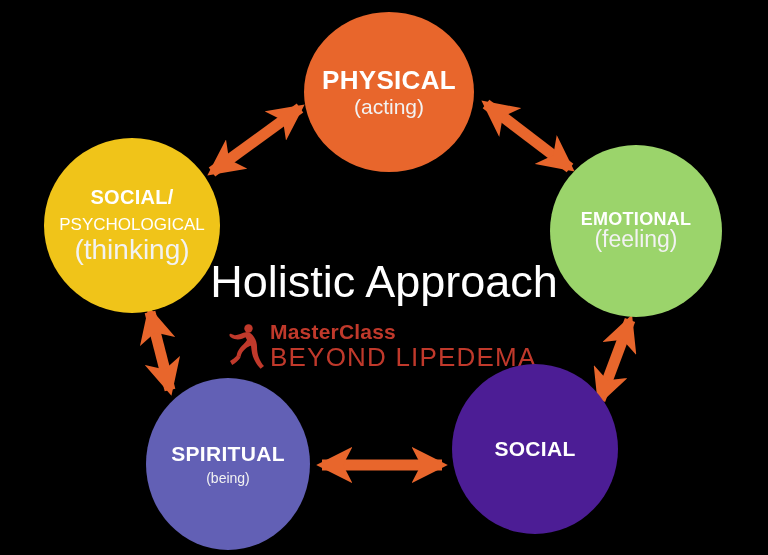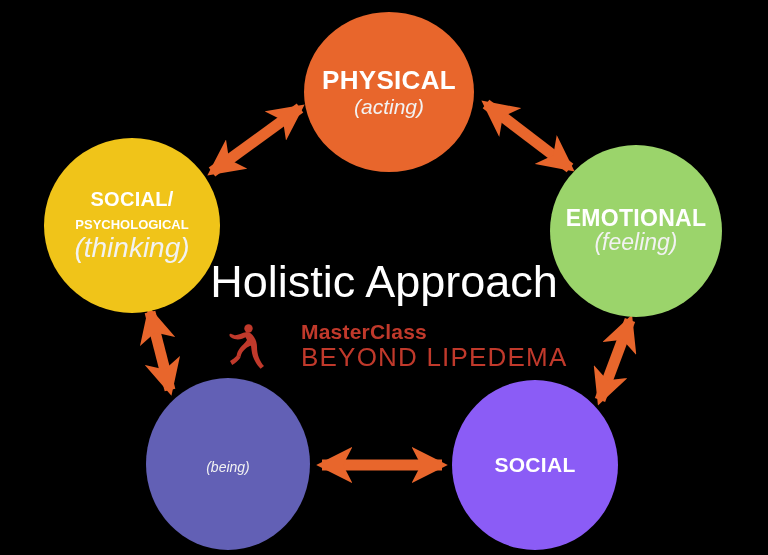--- a/index.html
+++ b/index.html
@@ -30,65 +30,64 @@
   .node .title {
     font-weight: bold;
     color: #ffffff;
     letter-spacing: 0.3px;
     white-space: nowrap;
   }
   .node .sub {
     color: #f2f2f2;
     font-weight: normal;
     white-space: nowrap;
-    font-style: italic;
   }
 
   
   #node-physical {
     left: 304px; top: 12px;
     width: 170px; height: 160px;
     background: #E8662C;
   }
   #node-physical .title { font-size: 26px; }
   #node-physical .sub   { font-size: 21px; margin-top: 2px; }
 
   
   #node-mental {
     left: 44px; top: 138px;
     width: 176px; height: 175px;
     background: #F0C419;
   }
   #node-mental .title  { font-size: 20px; }
-  #node-mental .title2 { font-size: 13px; font-weight: bold; color:#fff; white-space: nowrap; margin-top: 8px; }
+  #node-mental .title2 { font-size: 17px; font-weight: normal; color:#fff; white-space: nowrap; margin-top: 8px; }
   #node-mental .sub    { font-size: 28px; margin-top: 2px; }
 
   
   #node-emotional {
     left: 550px; top: 145px;
     width: 172px; height: 172px;
     background: #9BD46B;
   }
-  #node-emotional .title { font-size: 23px; }
+  #node-emotional .title { font-size: 18px; }
   #node-emotional .sub   { font-size: 23px; margin-top: 0; }
 
   
   #node-spiritual {
     left: 146px; top: 378px;
     width: 164px; height: 172px;
     background: #6260B5;
   }
   #node-spiritual .title { font-size: 21px; }
   #node-spiritual .sub   { font-size: 14px; margin-top: 6px; }
 
   
   #node-social {
-    left: 452px; top: 380px;
+    left: 452px; top: 364px;
     width: 166px; height: 170px;
-    background: #8b5cf6;
+    background: #4c1d95;
   }
   #node-social .title { font-size: 21px; }
   #node-social .sub   { font-size: 21px; margin-top: 2px; }
 
   
   #center-block {
     position: absolute;
     left: 0; top: 0;
     width: 768px; height: 555px;
     pointer-events: none;
@@ -104,21 +103,20 @@
     letter-spacing: 0px;
   }
 
   
   #logo {
     position: absolute;
     left: 228px; top: 318px;
     width: 348px; height: 56px;
     display: flex;
     align-items: center;
-    gap: 31px;
   }
   #logo-mark { width: 38px; height: 48px; flex: 0 0 38px; margin-right: 4px; }
   #logo-words { display: flex; flex-direction: column; justify-content: center; }
   #logo-master {
     font-size: 21px;
     font-weight: bold;
     color: #C0392B;
     letter-spacing: 0.2px;
     line-height: 1;
   }
@@ -191,20 +189,21 @@
     <div class="title2">PSYCHOLOGICAL</div>
     <div class="sub">(thinking)</div>
   </div>
 
   <div class="node" id="node-emotional">
     <div class="title">EMOTIONAL</div>
     <div class="sub">(feeling)</div>
   </div>
 
   <div class="node" id="node-spiritual">
+    <div class="title">SPIRITUAL</div>
     <div class="sub">(being)</div>
   </div>
 
   <div class="node" id="node-social">
     <div class="title">SOCIAL</div>
   </div>
 
 </div>
 
 </body></html>

